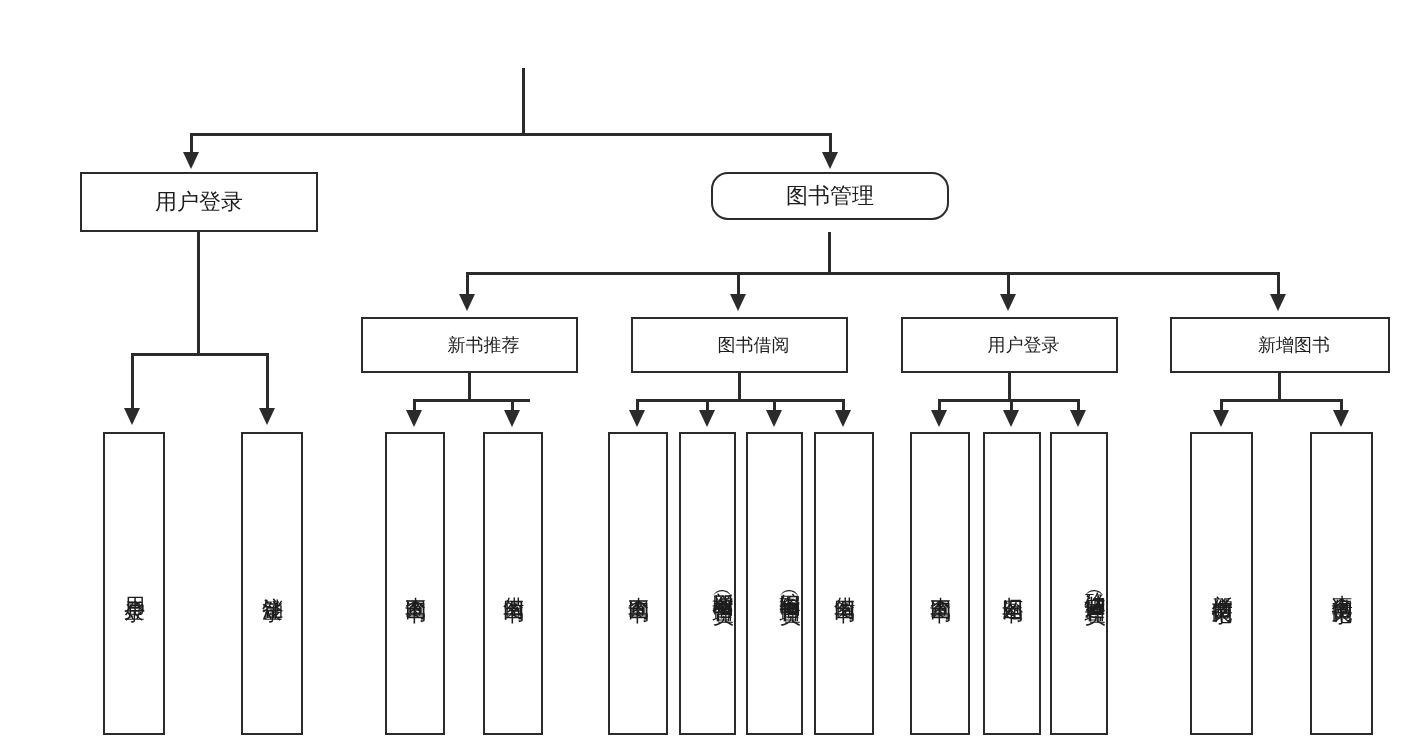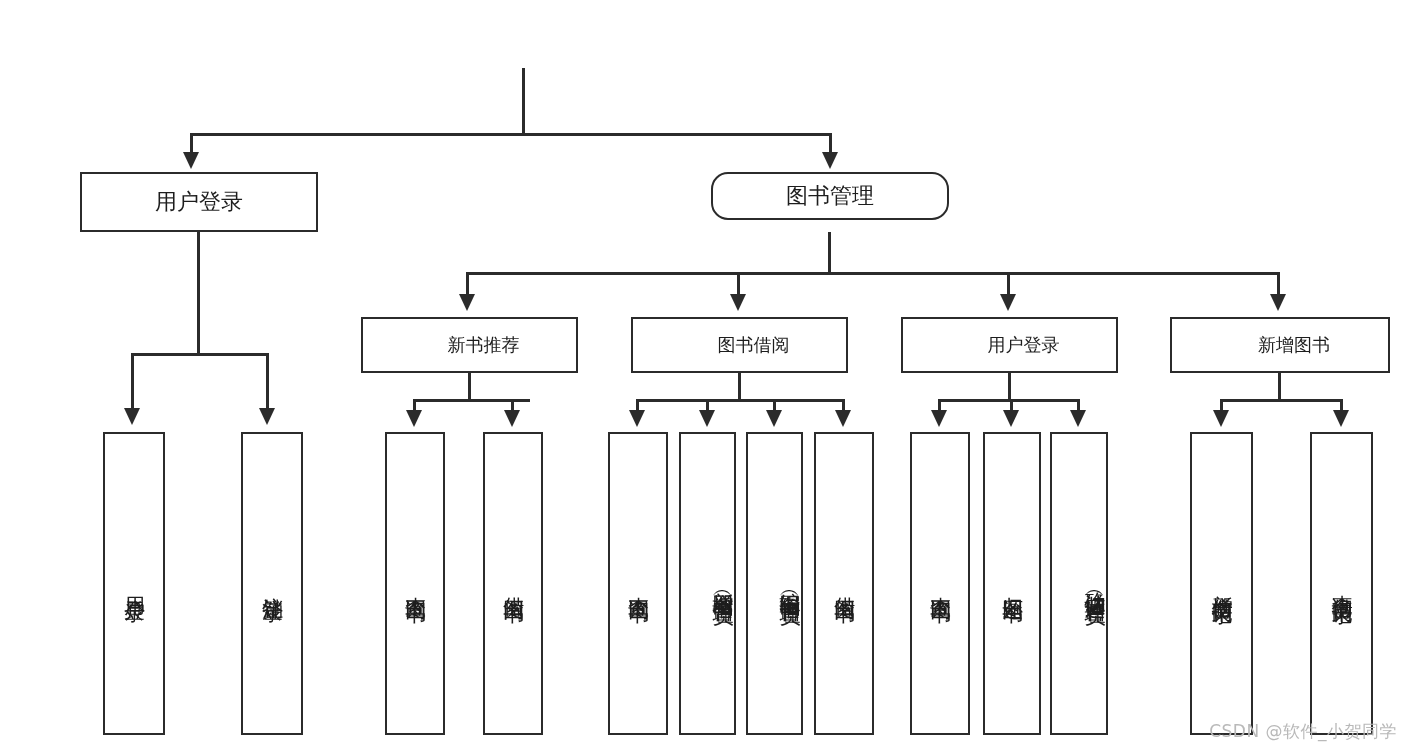--- a/index.html
+++ b/index.html
@@ -195,15 +195,14 @@
     <span>确认归还（管理员）</span>
   </div>
 
   <div class="node leaf centered" style="left:1190px; top:432px; width:63px; height:303px;">
     <span>新增借阅记录</span>
   </div>
   <div class="node leaf centered" style="left:1310px; top:432px; width:63px; height:303px;">
     <span>查询借阅记录</span>
   </div>
 
-  <div class="watermark">CSDN @软件_小贺同学</div>
 
 </div>
 
 </body></html>

